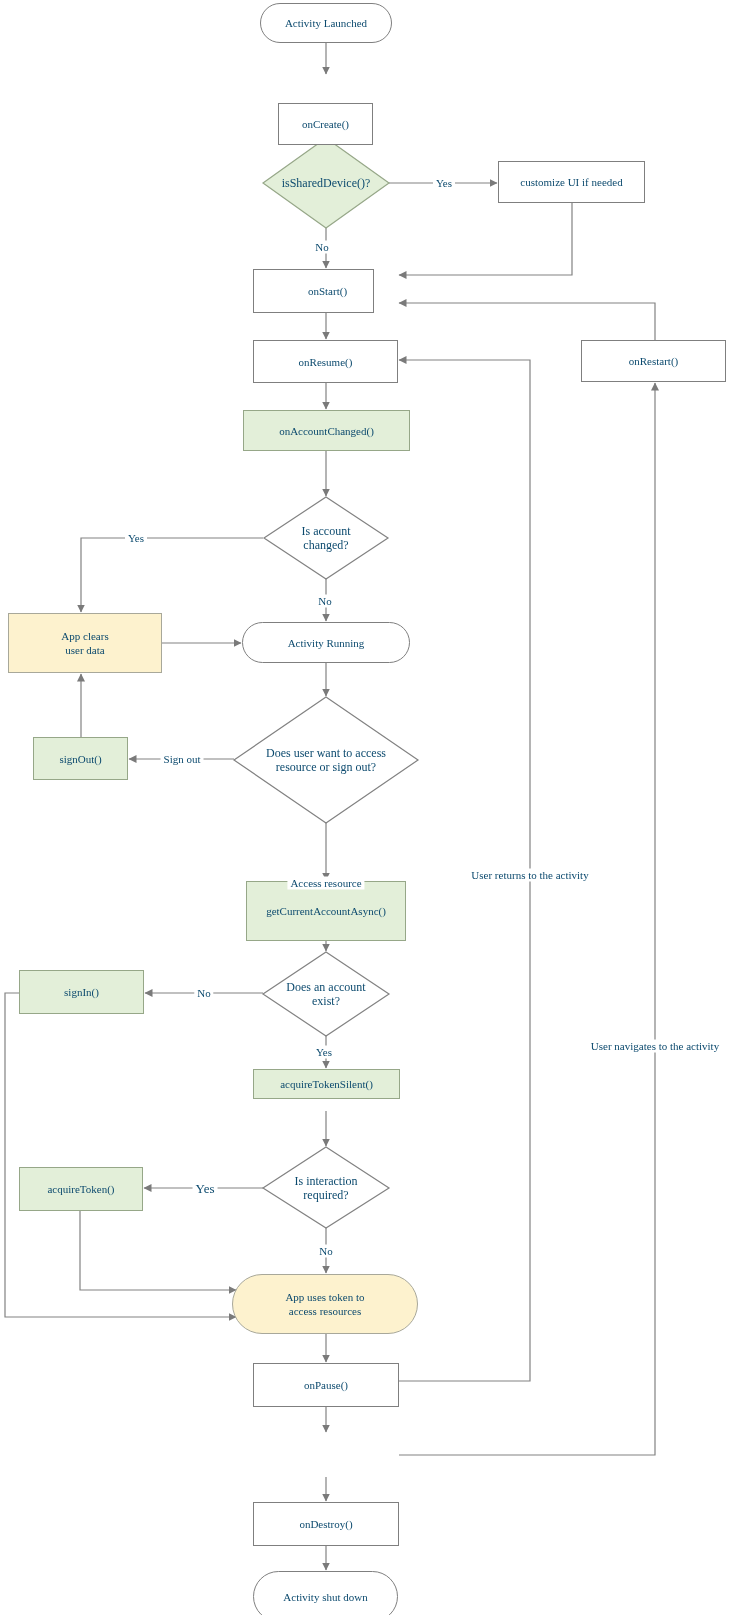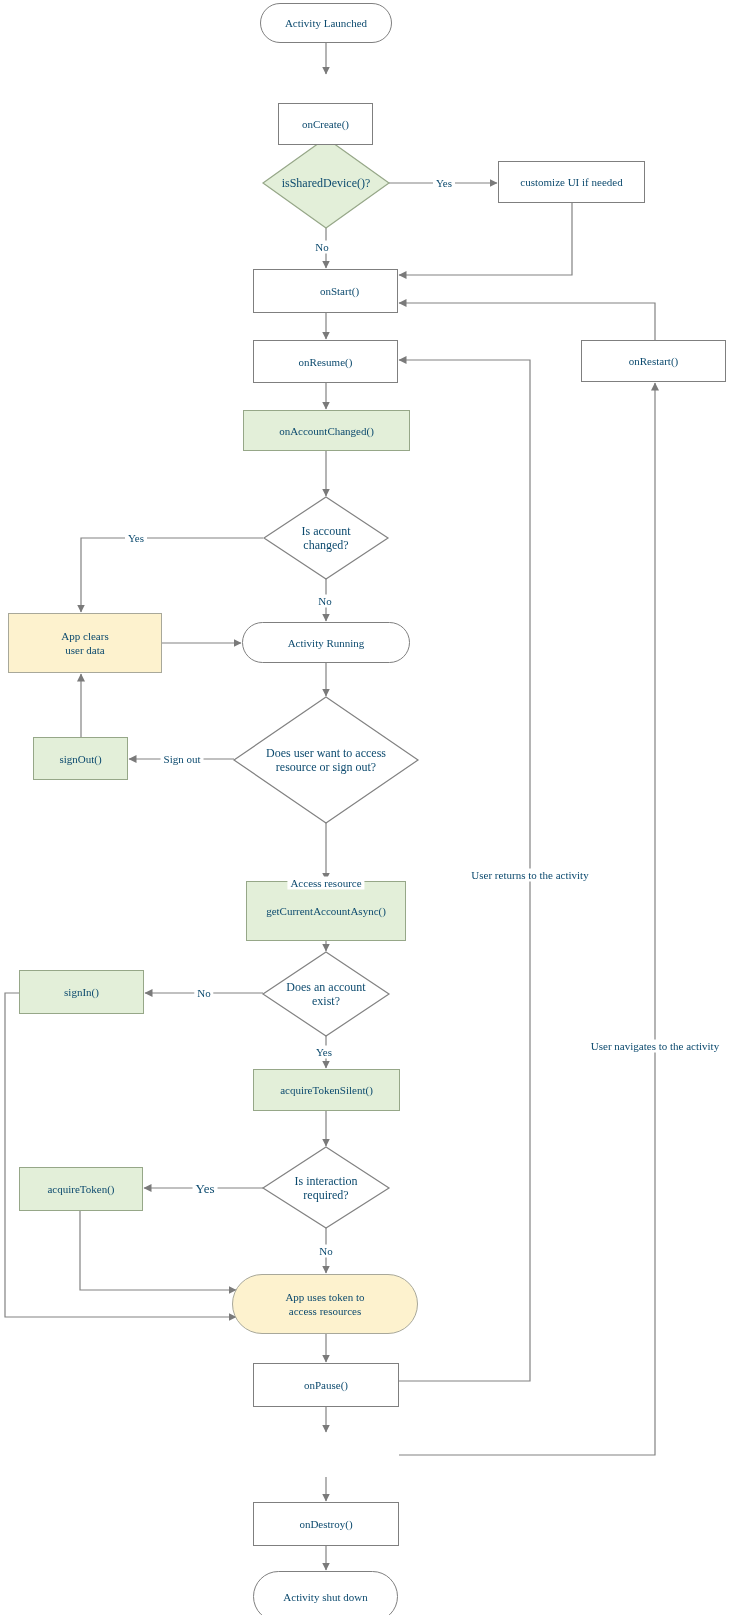--- a/index.html
+++ b/index.html
@@ -87,40 +87,40 @@
     <polygon points="326,952 389,994 326,1036 263,994" fill="#ffffff" stroke="#828282" stroke-width="1.2"></polygon>
     <polygon points="326,1147 389,1188 326,1228 263,1188" fill="#ffffff" stroke="#828282" stroke-width="1.2"></polygon>
   </svg>
 
   <div class="node stadium" style="left:260px;top:3px;width:132px;height:40px;"><span>Activity Launched</span></div>
 
   <div class="node" style="left:278px;top:77px;width:95px;height:42px;margin-top:26px;"><span>onCreate()</span></div>
 
   <div class="node" style="left:498px;top:161px;width:147px;height:42px;"><span>customize UI if needed</span></div>
 
-  <div class="node" style="left:253px;top:269px;width:145px;height:44px;padding-left:28px;"><span>onStart()</span></div>
+  <div class="node" style="left:253px;top:269px;width:121px;height:44px;padding-left:28px;"><span>onStart()</span></div>
 
   <div class="node" style="left:253px;top:340px;width:145px;height:43px;"><span>onResume()</span></div>
 
   <div class="node" style="left:581px;top:340px;width:145px;height:42px;"><span>onRestart()</span></div>
 
   <div class="node green" style="left:243px;top:410px;width:167px;height:41px;"><span>onAccountChanged()</span></div>
 
   <div class="node yellow" style="left:8px;top:613px;width:154px;height:60px;"><span>App clears
 user data</span></div>
 
   <div class="node stadium" style="left:242px;top:622px;width:168px;height:41px;"><span>Activity Running</span></div>
 
   <div class="node green" style="left:33px;top:737px;width:95px;height:43px;"><span>signOut()</span></div>
 
   <div class="node green" style="left:246px;top:881px;width:160px;height:60px;"><span>getCurrentAccountAsync()</span></div>
 
   <div class="node green" style="left:19px;top:970px;width:125px;height:44px;"><span>signIn()</span></div>
 
-  <div class="node green" style="left:253px;top:1069px;width:147px;height:42px;"><span>acquireTokenSilent()</span></div>
+  <div class="node green" style="left:253px;top:1069px;width:147px;height:30px;"><span>acquireTokenSilent()</span></div>
 
   <div class="node green" style="left:19px;top:1167px;width:124px;height:44px;"><span>acquireToken()</span></div>
 
   <div class="node yellow stadium" style="left:232px;top:1274px;width:186px;height:60px;"><span>App uses token to
 access resources</span></div>
 
   <div class="node" style="left:253px;top:1363px;width:146px;height:44px;"><span>onPause()</span></div>
 
 
   <div class="node" style="left:253px;top:1502px;width:146px;height:44px;"><span>onDestroy()</span></div>

